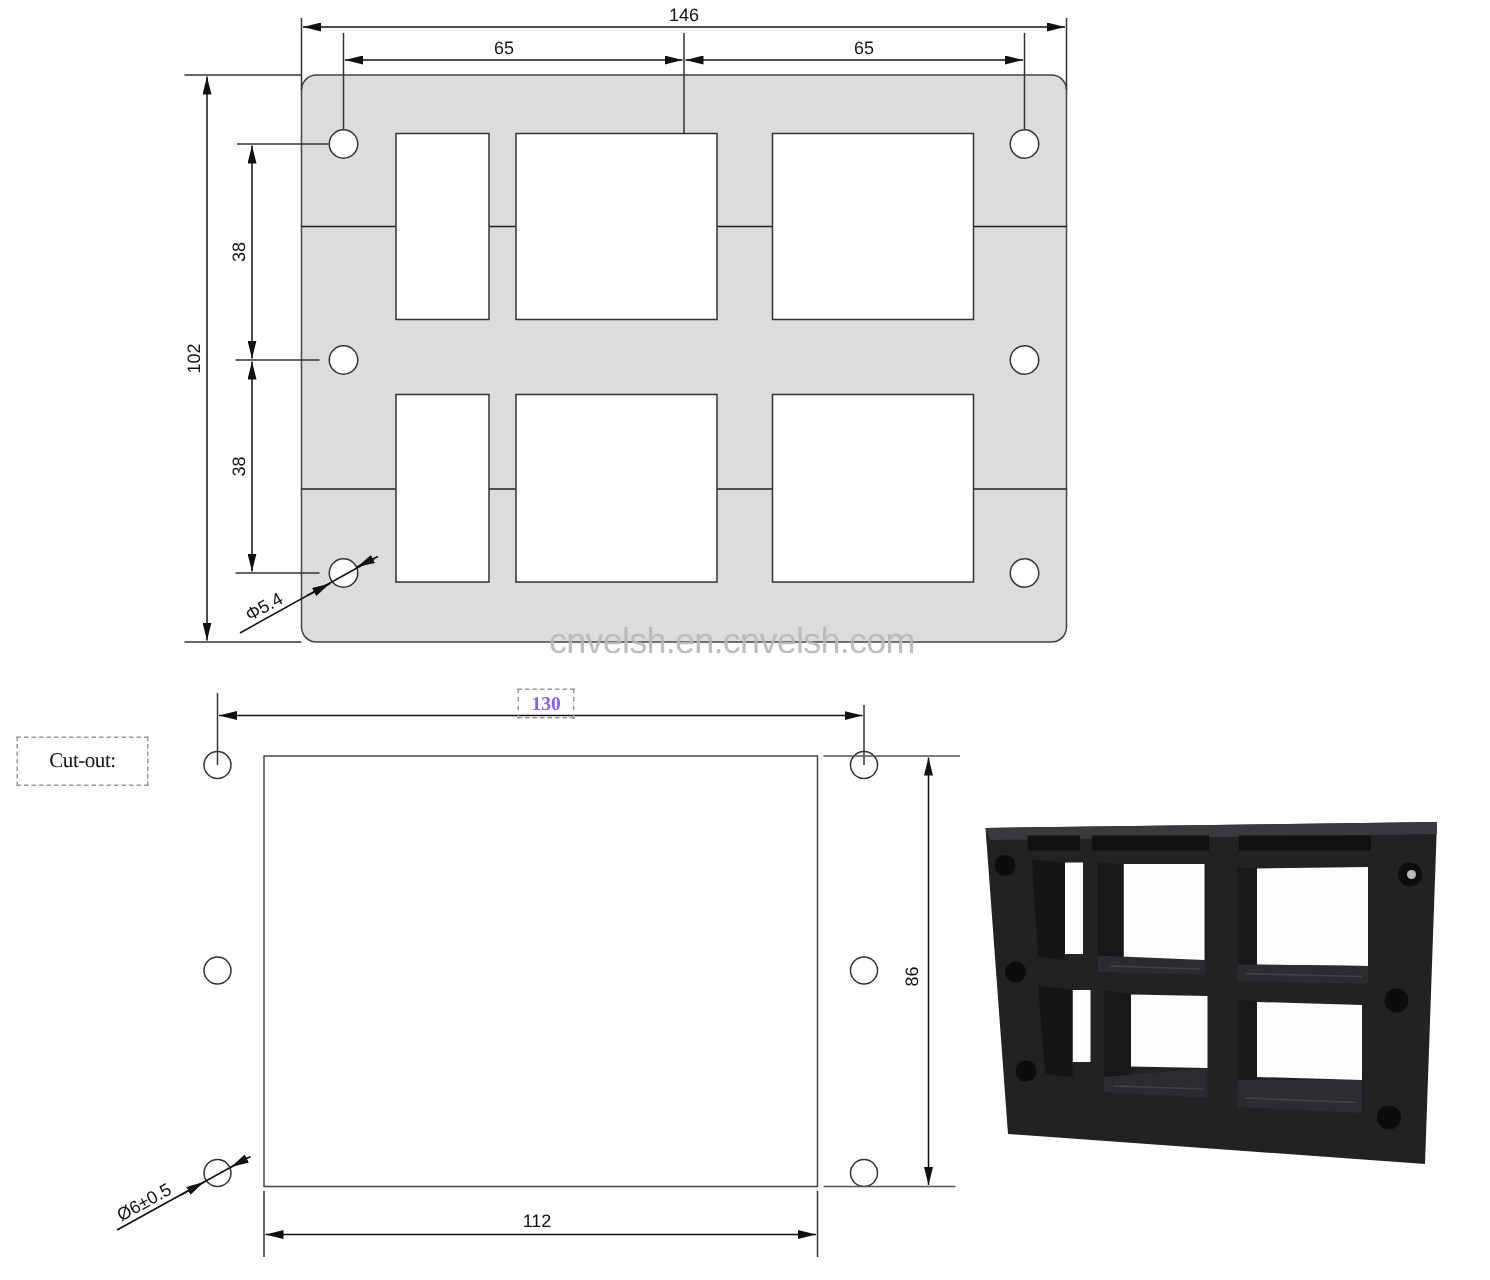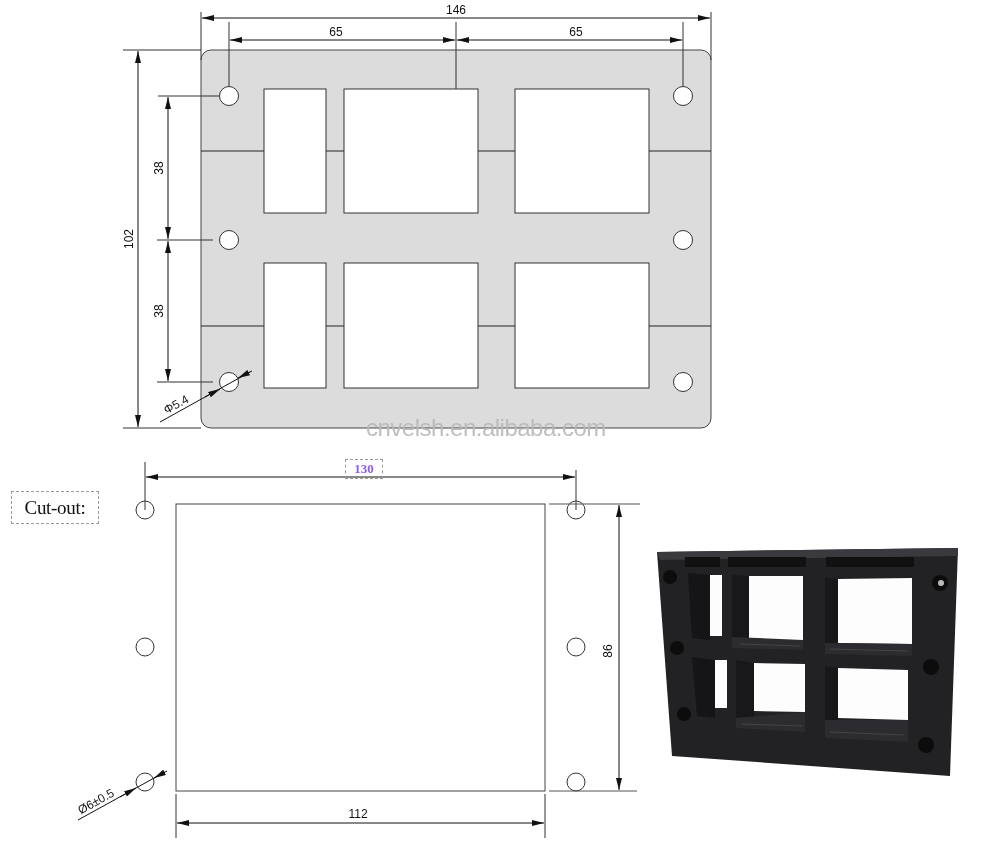--- a/index.html
+++ b/index.html
@@ -2,21 +2,21 @@
 <html><head>
 <meta charset="utf-8">
 <style>
   html, body { margin: 0; padding: 0; background: #ffffff; }
   body { width: 993px; height: 853px; position: relative; overflow: hidden; font-family: "Liberation Sans", sans-serif; }
   svg { position: absolute; left: 0; top: 0; }
   .dimtxt { font-family: "Liberation Sans", sans-serif; font-size: 12px; fill: #111; }
   .cutout-label {
     position: absolute; left: 11px; top: 491px; width: 88px; height: 33px;
     border: 1px dashed #9a9a9a; box-sizing: border-box;
-    font-family: "Liberation Serif", serif; font-size: 19px; color: #111;
+    font-family: "Liberation Serif", serif; font-size: 14px; color: #111;
     display: flex; align-items: center; justify-content: center; letter-spacing: -0.3px;
   }
   .dim130 {
     position: absolute; left: 345px; top: 459px; width: 38px; height: 20px;
     border: 1px dashed #9a9a9a; box-sizing: border-box;
     font-family: "Liberation Serif", serif; font-size: 13px; font-weight: bold; color: #8b5cf6;
     display: flex; align-items: center; justify-content: center;
   }
   .watermark {
     position: absolute; left: 366px; top: 414px;
@@ -154,15 +154,15 @@
     <circle cx="670" cy="577" r="7" fill="#0c0c0d"></circle>
     <circle cx="677" cy="648" r="7" fill="#0c0c0d"></circle>
     <circle cx="684" cy="714" r="7" fill="#0c0c0d"></circle>
     <circle cx="940" cy="583" r="8" fill="#0c0c0d"></circle>
     <circle cx="941" cy="583" r="3" fill="#bbb"></circle>
     <circle cx="931" cy="667" r="8" fill="#0c0c0d"></circle>
     <circle cx="926" cy="745" r="8" fill="#0c0c0d"></circle>
   </g>
 </svg>
 
-<div class="watermark">cnvelsh.en.alibaba.com</div>
+<div class="watermark">cnvelsh.en.cnvelsh.com</div>
 <div class="dim130">130</div>
 <div class="cutout-label">Cut-out:</div>
 
 </body></html>

